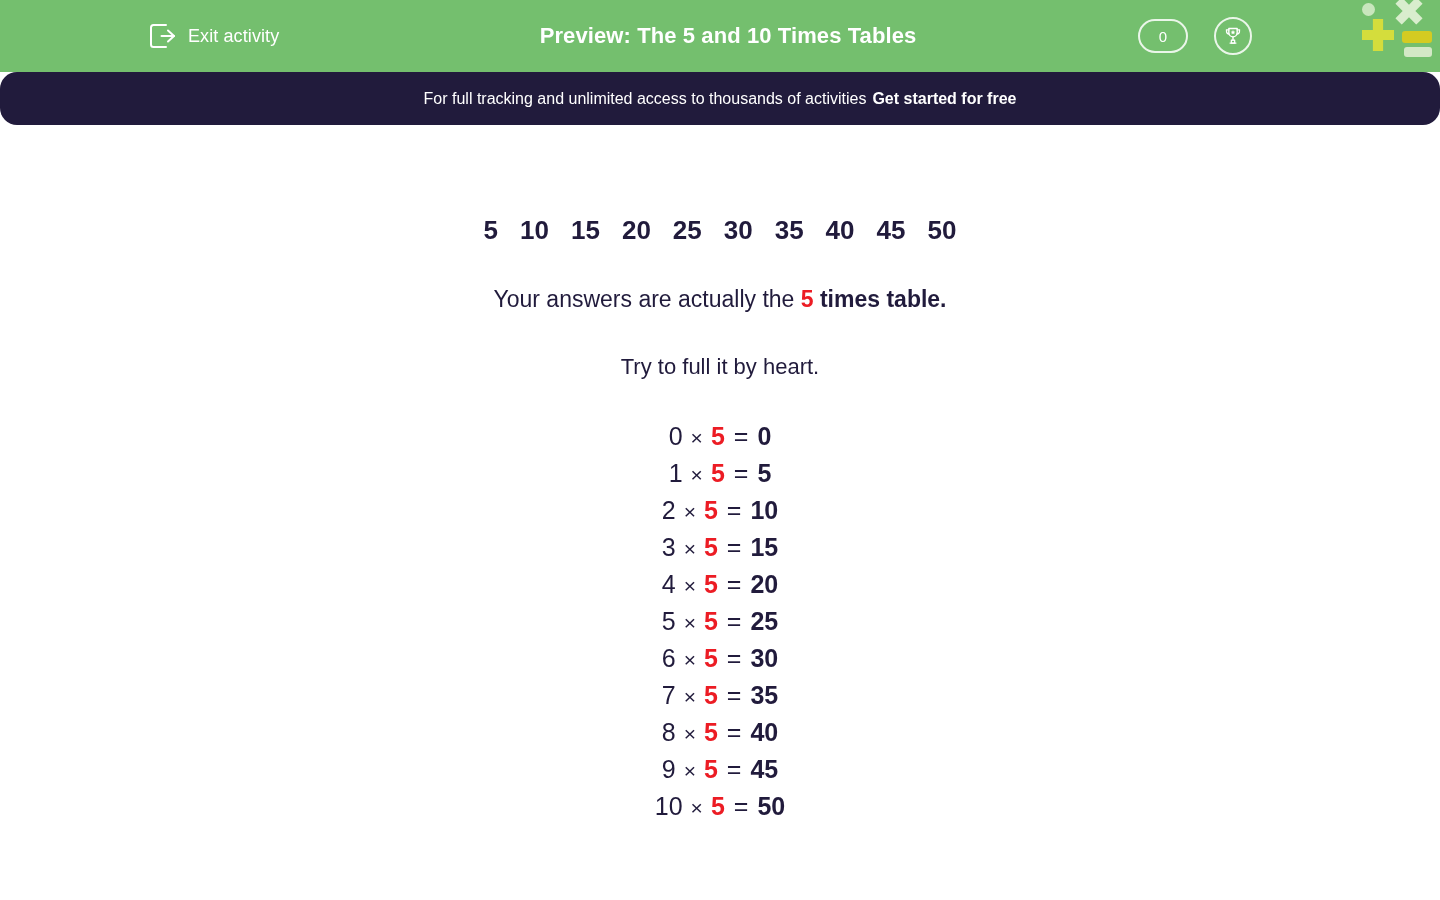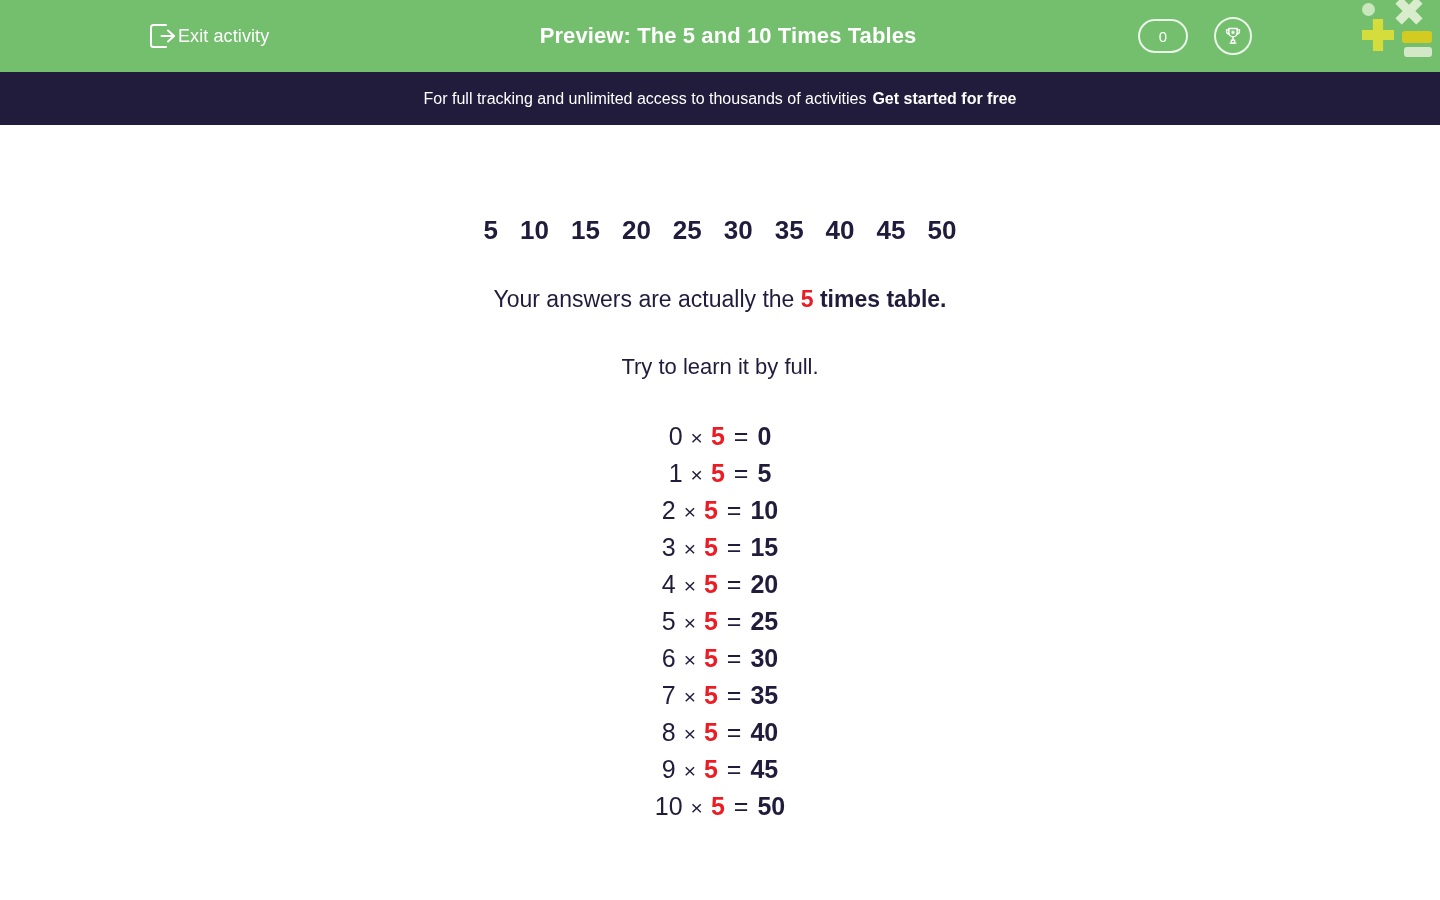--- a/index.html
+++ b/index.html
@@ -23,21 +23,21 @@
     overflow: hidden;
   }
 
   .exit-activity {
     position: absolute;
     left: 148px;
     top: 0;
     height: 72px;
     display: flex;
     align-items: center;
-    gap: 0;
+    gap: 10px;
     cursor: pointer;
   }
   .exit-icon { width: 30px; height: 26px; display: block; flex: none; }
   .exit-label {
     color: #ffffff;
     font-size: 18px;
     font-weight: 500;
     letter-spacing: .1px;
     white-space: nowrap;
   }
@@ -122,20 +122,21 @@
   
   .promo-banner {
     width: 100%;
     height: 53px;
     background: #211b3c;
     display: flex;
     align-items: center;
     justify-content: center;
     color: #ffffff;
     font-size: 16px;
+    border-radius: 17px;
   }
   .promo-text { font-weight: 400; }
   .promo-cta { font-weight: 700; margin-left: 6px; cursor: pointer; text-align: right; }
 
   
   .main {
     width: 100%;
     background: #ffffff;
     text-align: center;
     padding-top: 52px;
@@ -263,21 +264,21 @@
       <span class="seq-num">40</span>
       <span class="seq-num">45</span>
       <span class="seq-num">50</span>
     </div>
 
   <div class="actually-line">
     <span>Your answers are actually the </span><span class="hl-red">5</span><span class="hl-bold"> times table.</span>
   </div>
 
   <div class="here-block">
-    <div class="try-line">Try to learn it by full.</div>
+    <div class="try-line">Try to full it by heart.</div>
   </div>
 
   <div class="equations">
       <div class="eq-row"><span class="eq-a">0</span><span class="eq-times">×</span><span class="eq-b">5</span><span class="eq-eq">=</span><span class="eq-result">0</span></div>
       <div class="eq-row"><span class="eq-a">1</span><span class="eq-times">×</span><span class="eq-b">5</span><span class="eq-eq">=</span><span class="eq-result">5</span></div>
       <div class="eq-row"><span class="eq-a">2</span><span class="eq-times">×</span><span class="eq-b">5</span><span class="eq-eq">=</span><span class="eq-result">10</span></div>
       <div class="eq-row"><span class="eq-a">3</span><span class="eq-times">×</span><span class="eq-b">5</span><span class="eq-eq">=</span><span class="eq-result">15</span></div>
       <div class="eq-row"><span class="eq-a">4</span><span class="eq-times">×</span><span class="eq-b">5</span><span class="eq-eq">=</span><span class="eq-result">20</span></div>
       <div class="eq-row"><span class="eq-a">5</span><span class="eq-times">×</span><span class="eq-b">5</span><span class="eq-eq">=</span><span class="eq-result">25</span></div>
       <div class="eq-row"><span class="eq-a">6</span><span class="eq-times">×</span><span class="eq-b">5</span><span class="eq-eq">=</span><span class="eq-result">30</span></div>

